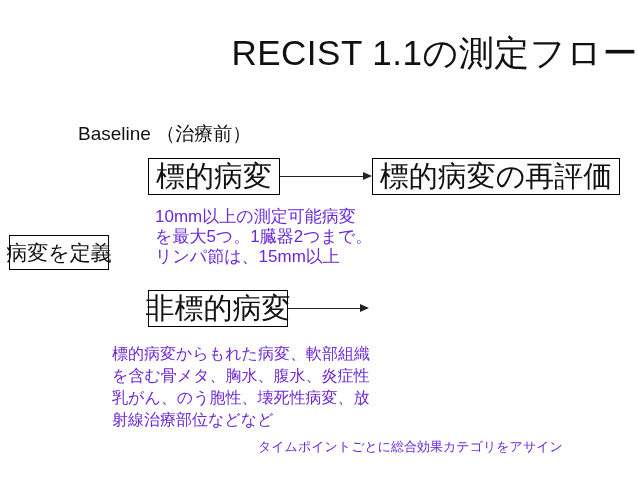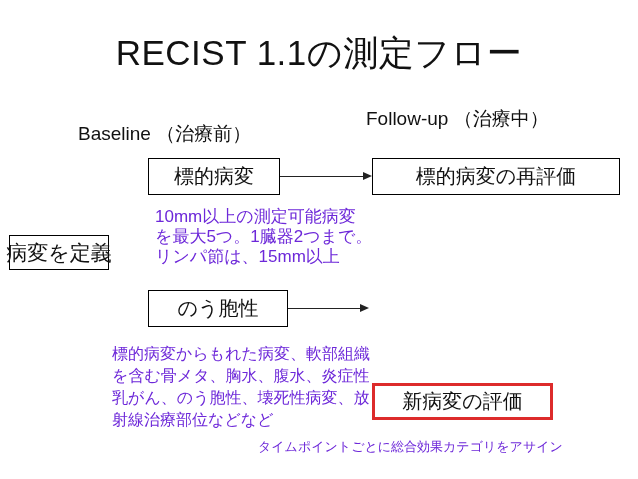--- a/index.html
+++ b/index.html
@@ -7,39 +7,39 @@
     position:relative;
     width:638px; height:479px;
     background:#ffffff;
     font-family:"Liberation Sans","DejaVu Sans",sans-serif;
     color:#111;
     overflow:hidden;
     margin:0 auto;
   }
   .title {
     position:absolute; left:0; top:30px; width:100%;
-    text-align:center;
+    text-align:right;
     font-size:35px;
     letter-spacing:0.5px;
     color:#111;
   }
   .col-label {
     position:absolute;
     font-size:19px;
     color:#111;
     white-space:nowrap;
   }
   .baseline-label { left:78px; top:106px;margin-top:15px; }
   .followup-label { left:366px; top:106px; }
   .fbox {
     position:absolute;
     border:1.5px solid #000;
     background:#fff;
     display:flex; align-items:center; justify-content:center;
-    font-size:20px;
+    font-size:29px;
     white-space:nowrap;
     box-sizing:border-box;
     color:#111;
   }
   .box-target          { left:148px; top:158px; width:132px; height:37px; }
   .box-target-reeval   { left:372px; top:158px; width:248px; height:37px; }
   .box-define          { left:9px;   top:235px; width:100px; height:35px; font-size:21px; }
   .box-nontarget       { left:148px; top:290px; width:140px; height:37px; }
   .box-nontarget-reeval{ left:369px; top:289px; width:259px; height:38px; }
   .box-new-lesion      { left:372px; top:383px; width:181px; height:37px; border:3px solid #dd2b2b; }
@@ -67,47 +67,45 @@
   .footer-note    { left:258px; top:438px; font-size:13px; white-space:nowrap; }
 </style>
 </head>
 <body>
 
 <div class="slide">
 
   <div class="title">RECIST 1.1の測定フロー</div>
 
   <div class="col-label baseline-label">Baseline （治療前）</div>
-  <div class="col-label followup-label">Follow-up （治療中）</div>
 
   <div class="fbox box-target">標的病変</div>
 
   <div class="arrow arrow-1">
     <span class="shaft"></span>
     <span class="head"></span>
   </div>
 
   <div class="fbox box-target-reeval">標的病変の再評価</div>
 
   <div class="note note-target">10mm以上の測定可能病変
 を最大5つ。1臓器2つまで。
 リンパ節は、15mm以上</div>
 
   <div class="fbox box-define">病変を定義</div>
 
-  <div class="fbox box-nontarget">のう胞性</div>
+  <div class="fbox box-nontarget">非標的病変</div>
 
   <div class="arrow arrow-2">
     <span class="shaft"></span>
     <span class="head"></span>
   </div>
 
 
   <div class="note note-nontarget">標的病変からもれた病変、軟部組織
 を含む骨メタ、胸水、腹水、炎症性
 乳がん、のう胞性、壊死性病変、放
 射線治療部位などなど</div>
 
-  <div class="fbox box-new-lesion">新病変の評価</div>
 
   <div class="note footer-note">タイムポイントごとに総合効果カテゴリをアサイン</div>
 
 </div>
 
 </body></html>

